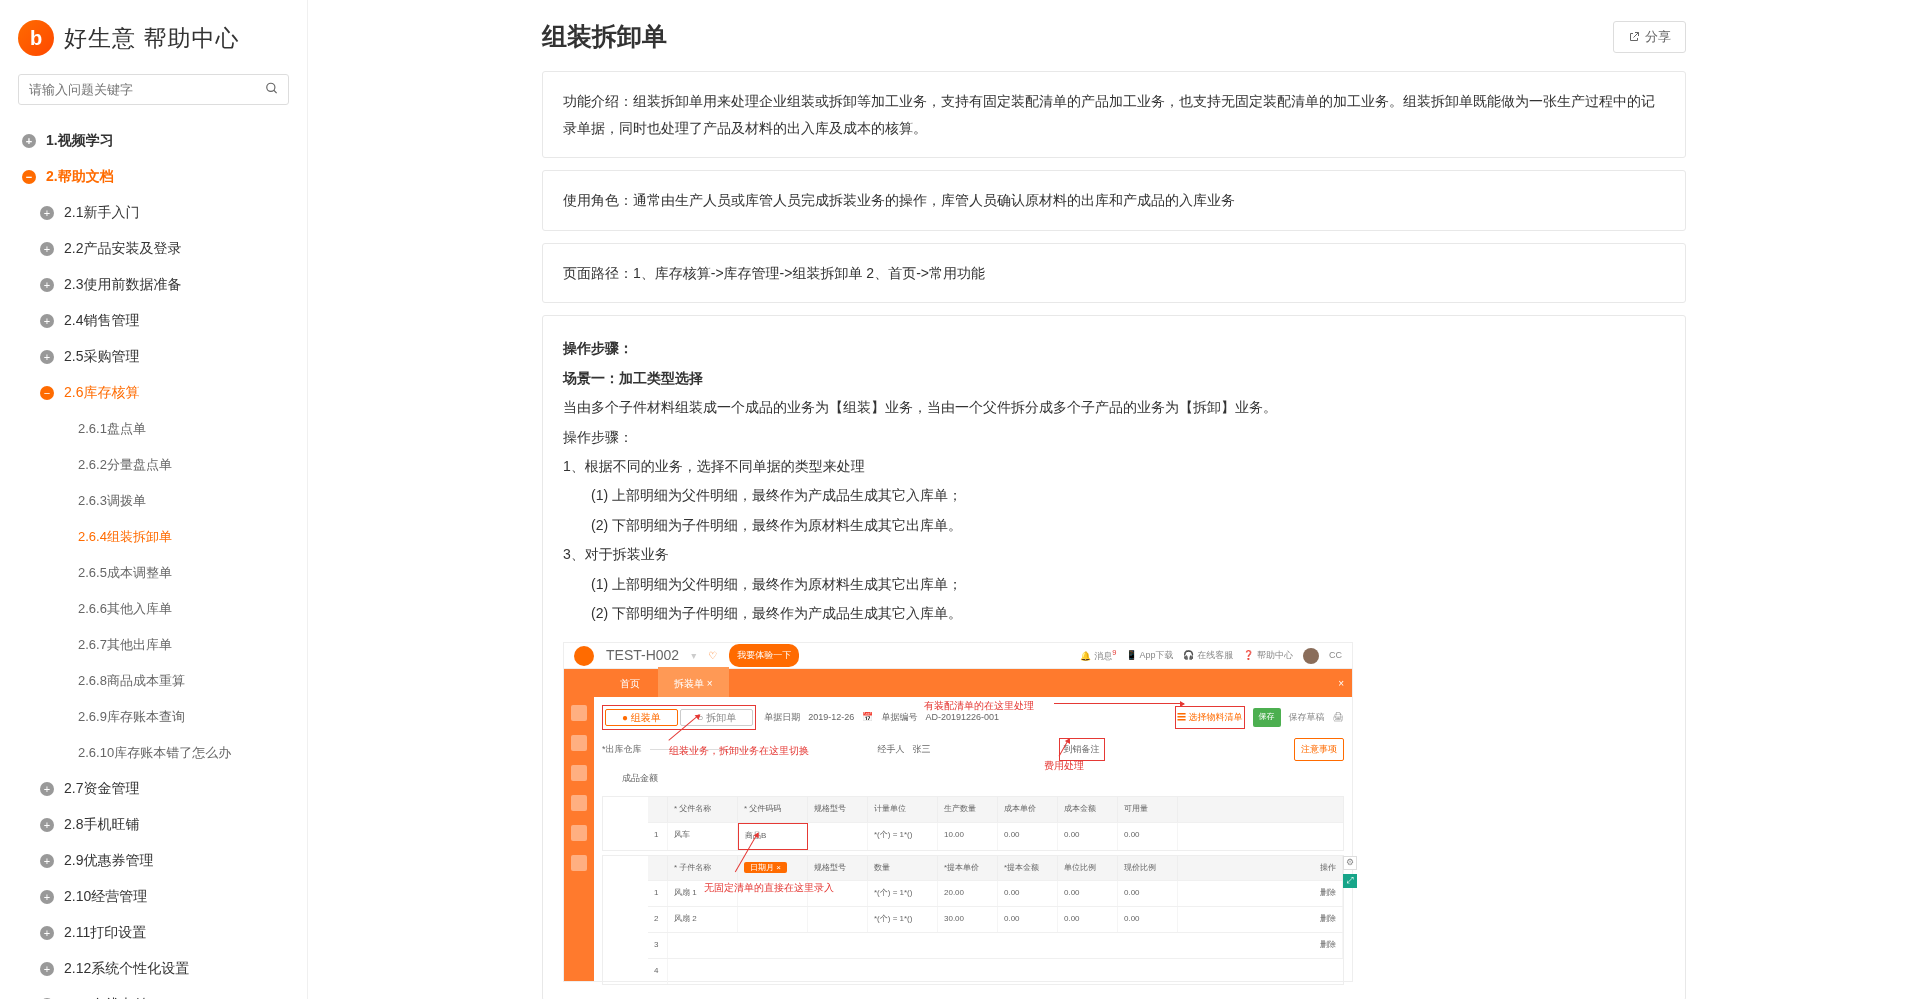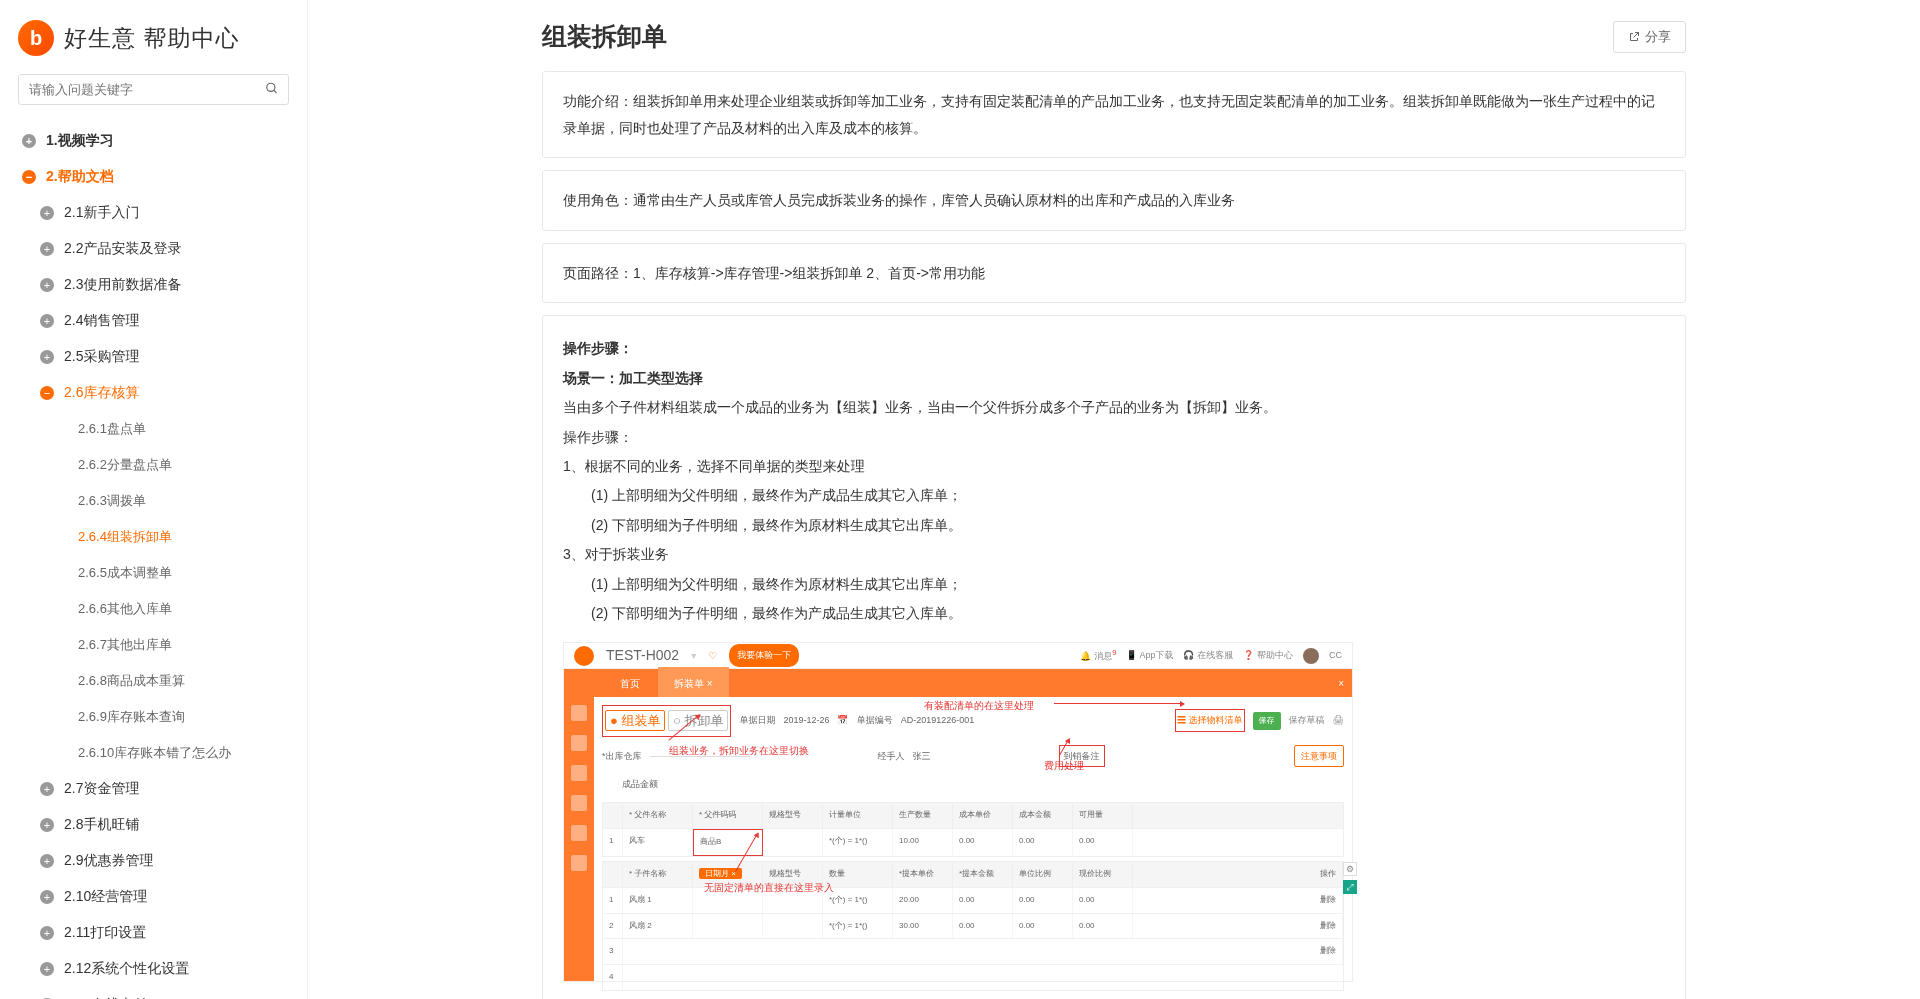--- a/index.html
+++ b/index.html
@@ -34,26 +34,26 @@
 .ss-top { height: 26px; background: #fff; border-bottom: 1px solid #eee; display: flex; align-items: center; padding: 0 10px; gap: 12px; }
 .ss-logo { width: 20px; height: 20px; border-radius: 50%; background: #ff6b00; }
 .ss-top-text { color: #666; font-size: 14px; }
 .ss-tabs { height: 28px; background: #ff7a2d; display: flex; align-items: center; padding-left: 40px; gap: 2px; position: relative; }
 .ss-tab { padding: 6px 16px; color: #fff; font-size: 10px; }
 .ss-tab.active { background: #ff9955; }
 .ss-sidebar { position: absolute; left: 0; top: 54px; width: 30px; bottom: 0; background: #ff7a2d; display: flex; flex-direction: column; align-items: center; padding-top: 8px; gap: 14px; }
 .ss-sidebar-icon { width: 16px; height: 16px; background: rgba(255,255,255,0.4); border-radius: 2px; }
 .ss-body { position: absolute; left: 30px; top: 54px; right: 0; bottom: 0; background: #fff; padding: 8px; }
 .ss-form-row { display: flex; align-items: center; gap: 8px; margin-bottom: 8px; font-size: 9px; color: #666; }
-.ss-radio { border: 1px solid #ff6b00; color: #ff6b00; padding: 2px 4px; font-size: 13px; border-radius: 2px; }
+.ss-radio { border: 1px solid #ff6b00; color: #ff6b00; padding: 2px 16px; font-size: 10px; border-radius: 2px; }
 .ss-radio.off { border-color: #ccc; color: #888; }
 .ss-annotation { color: #e53935; font-size: 10px; position: absolute; }
 .ss-arrow { position: absolute; height: 1px; background: #e53935; }
 .ss-arrow::after { content: ''; position: absolute; right: -1px; top: -2px; border-left: 5px solid #e53935; border-top: 3px solid transparent; border-bottom: 3px solid transparent; }
-.ss-table { border: 1px solid #eee; margin-top: 4px; }
+.ss-table { border: 1px solid #eee; margin-top: 4px; padding-left: 45px; }
 .ss-table-header { background: #f5f5f5; display: flex; font-size: 8px; color: #666; }
 .ss-table-header > div { padding: 4px 6px; border-right: 1px solid #eee; }
 .ss-table-row { display: flex; font-size: 8px; color: #666; border-top: 1px solid #f0f0f0; min-height: 20px; }
 .ss-table-row > div { padding: 4px 6px; border-right: 1px solid #f5f5f5; }
 .ss-btn-green { background: #4caf50; color: #fff; padding: 1px 6px; font-size: 8px; border-radius: 2px; }
 .ss-btn-orange { background: #ff6b00; color: #fff; padding: 1px 6px; font-size: 8px; border-radius: 2px; }
 .ss-top-right { margin-left: auto; display: flex; gap: 10px; align-items: center; font-size: 9px; color: #888; }
 .ss-avatar { width: 16px; height: 16px; border-radius: 50%; background: #8a6d5a; }
 </style>
 </head>

